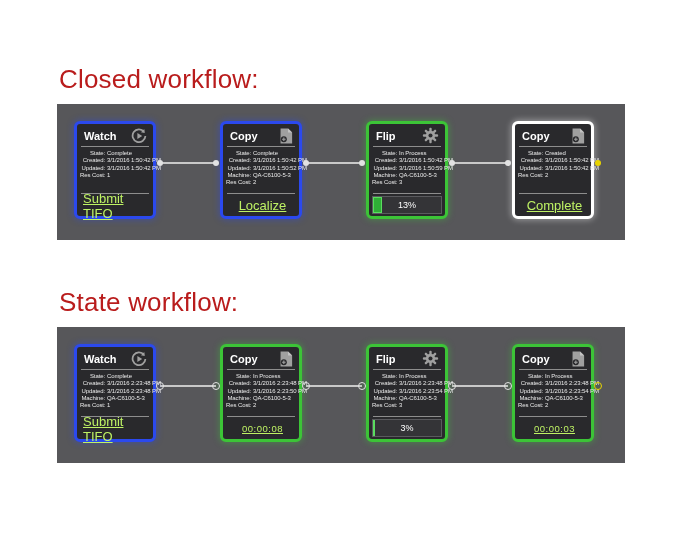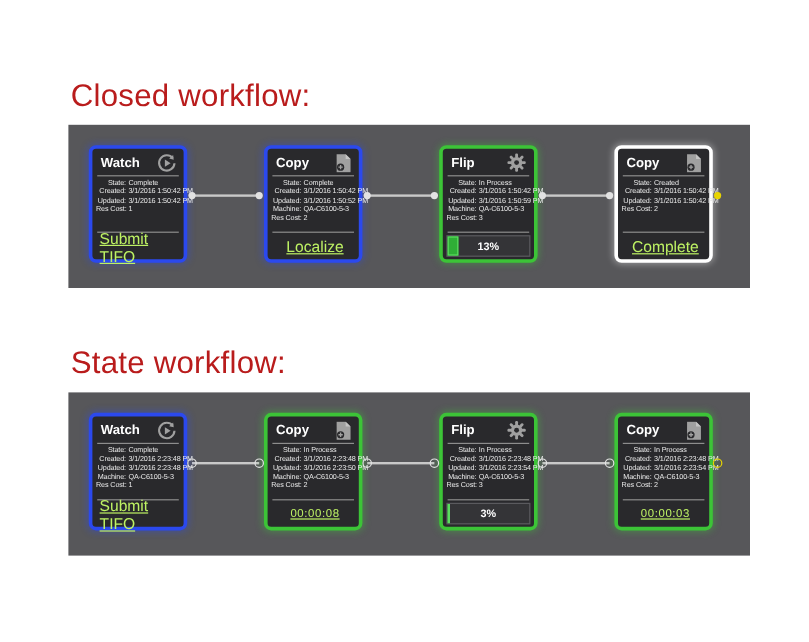--- a/index.html
+++ b/index.html
@@ -43,21 +43,21 @@
     position:absolute;left:3px;right:3px;bottom:2px;height:18px;
     background:#343437;border:1px solid #5a5a5e;box-sizing:border-box;
   }
   .progress-fill{
     position:absolute;left:0;top:0;bottom:0;
     background:#2fae36;border:1px solid #5add5f;box-sizing:border-box;
   }
   .progress-text{
     position:absolute;left:0;right:0;top:0;bottom:0;
     display:flex;align-items:center;justify-content:center;
-    font-size:9px;font-weight:bold;color:#ffffff;
+    font-size:9px;font-weight:normal;color:#ffffff;
   }
   .link{position:absolute;height:2px;background:#c9c9c9;}
   .port{position:absolute;border-radius:50%;box-sizing:border-box;}
   .port.solid{width:6px;height:6px;}
   .port.ring{width:8px;height:8px;border:1.7px solid #e2e2e2;background:transparent;}
 </style>
 </head>
 <body>
 
 <h1 class="wf-title" style="top:64px">Closed workflow:</h1>

